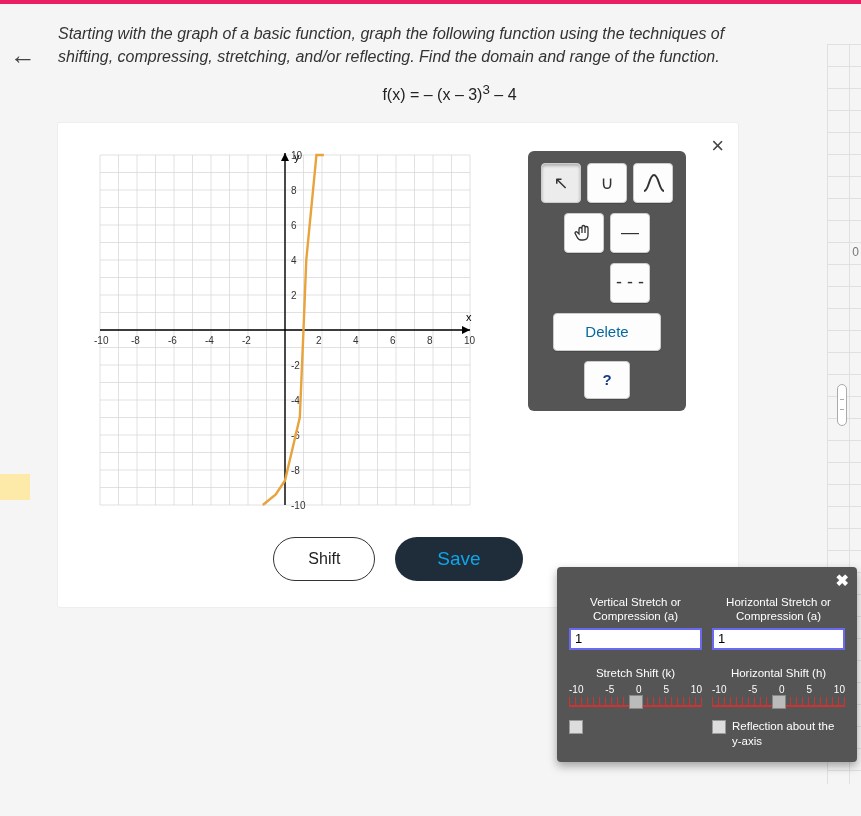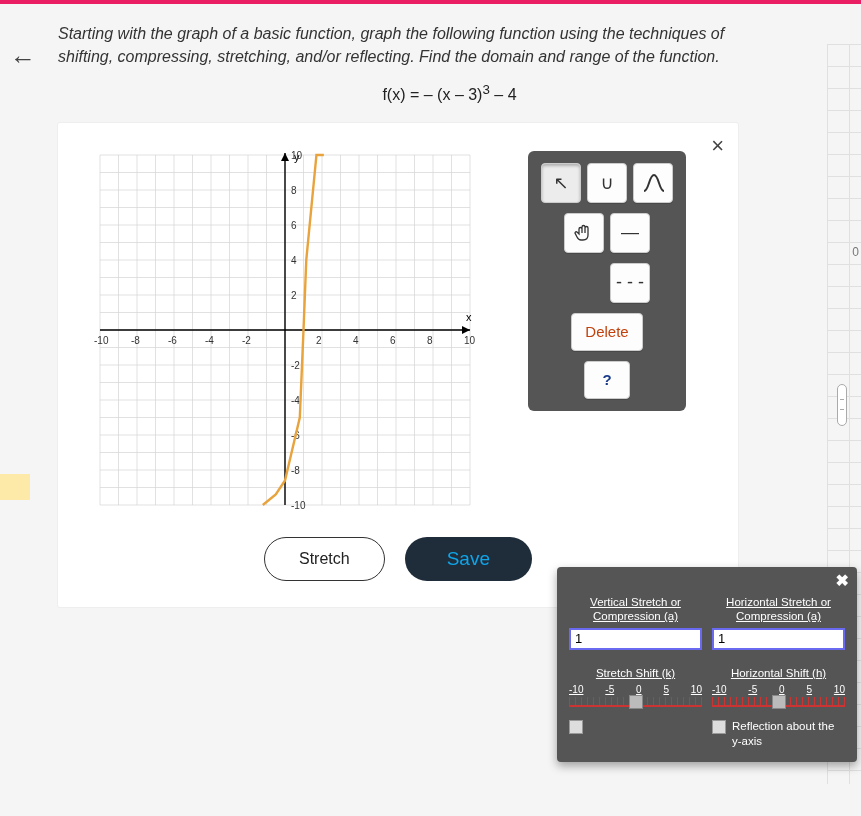--- a/index.html
+++ b/index.html
@@ -93,23 +93,23 @@
     background:#fdfdfd;
     border:1px solid #ccc;
     border-radius:4px;
     display:flex; align-items:center; justify-content:center;
     font-size:18px; color:#333;
     cursor:pointer;
     box-shadow: 0 1px 0 rgba(0,0,0,.15);
   }
   .tool-btn.pressed { background:#ececec; box-shadow: inset 0 2px 3px rgba(0,0,0,.25);}
   .tool-wide {
-    width: 72px; height: 38px;
+    width: 108px; height: 38px;
     background:#fdfdfd; border:1px solid #ccc; border-radius:4px;
-    font-size:15px; color:#c2410c; display:flex;align-items:center;justify-content:center;
+    font-size:15px; color:#0369a1; display:flex;align-items:center;justify-content:center;
     cursor:pointer;
     box-shadow: 0 1px 0 rgba(0,0,0,.15);
   }
   .tool-q { font-weight:bold; color:#1a3a8a; }
   .btnrow {
     display:flex; gap:20px; justify-content:center; margin-top:22px;
   }
   .btn-cancel {
     border:1.5px solid #333; background:#fff; color:#222;
     padding:10px 34px; border-radius:24px; font-size:16px; cursor:pointer;
@@ -128,21 +128,21 @@
     color:#fff;
     border-radius:4px;
     padding:12px 12px 14px 12px;
     font-size:12px;
     box-shadow: 0 4px 10px rgba(0,0,0,.35);
   }
   .transform-pop .pop-close {
     position:absolute; right:8px; top:4px; color:#fff; font-weight:bold; font-size:16px; cursor:pointer;
   }
   .pop-row { display:flex; gap:10px; margin-top:16px;}
-  .pop-col { flex:1;text-decoration:underline; }
+  .pop-col { flex:1; }
   .pop-label { text-align:center; font-size:11.5px; line-height:1.25; margin-bottom:4px;}
   .pop-input {
     width:100%; height:22px; background:#fff; color:#000; border:2px solid #6a6af0;
     font-size:13px; padding:0 4px;
   }
   .slider-scale { display:flex; justify-content:space-between; font-size:10px; margin-top:2px;}
   .slider-track {
     height:10px; position:relative; margin-top:2px;
     background: repeating-linear-gradient(90deg,#c33 0 1px, transparent 1px 6px);
     border-bottom:2px solid #c33;
@@ -297,21 +297,21 @@
         <div class="tool-icon-row">
           <div style="width:40px"></div>
           <div class="tool-btn">- - -</div>
         </div>
         <div class="tool-wide">Delete</div>
         <div class="tool-wide tool-q" style="width:46px">?</div>
       </div>
     </div>
 
     <div class="btnrow">
-      <button class="btn-cancel">Stretch</button>
+      <button class="btn-cancel">Shift</button>
       <button class="btn-save">Save</button>
     </div>
   </div>
 </div>
 
 <div class="transform-pop">
   <div class="pop-close">✖</div>
   <div class="pop-row">
     <div class="pop-col">
       <div class="pop-label">Vertical Stretch or Compression (a)</div>

